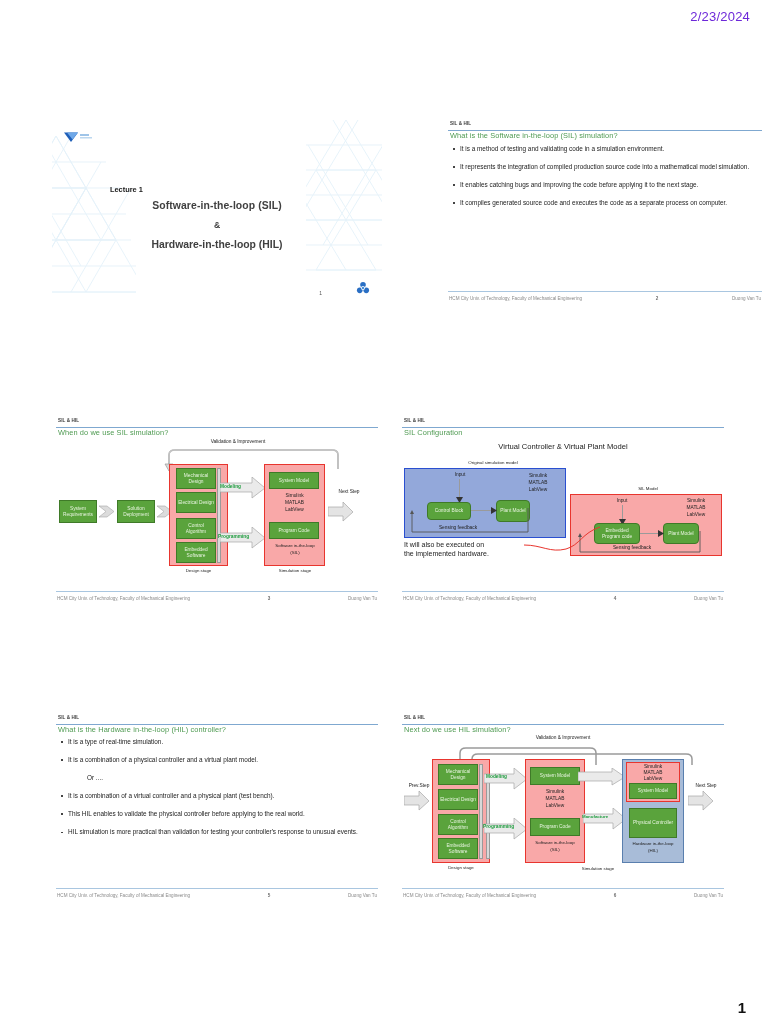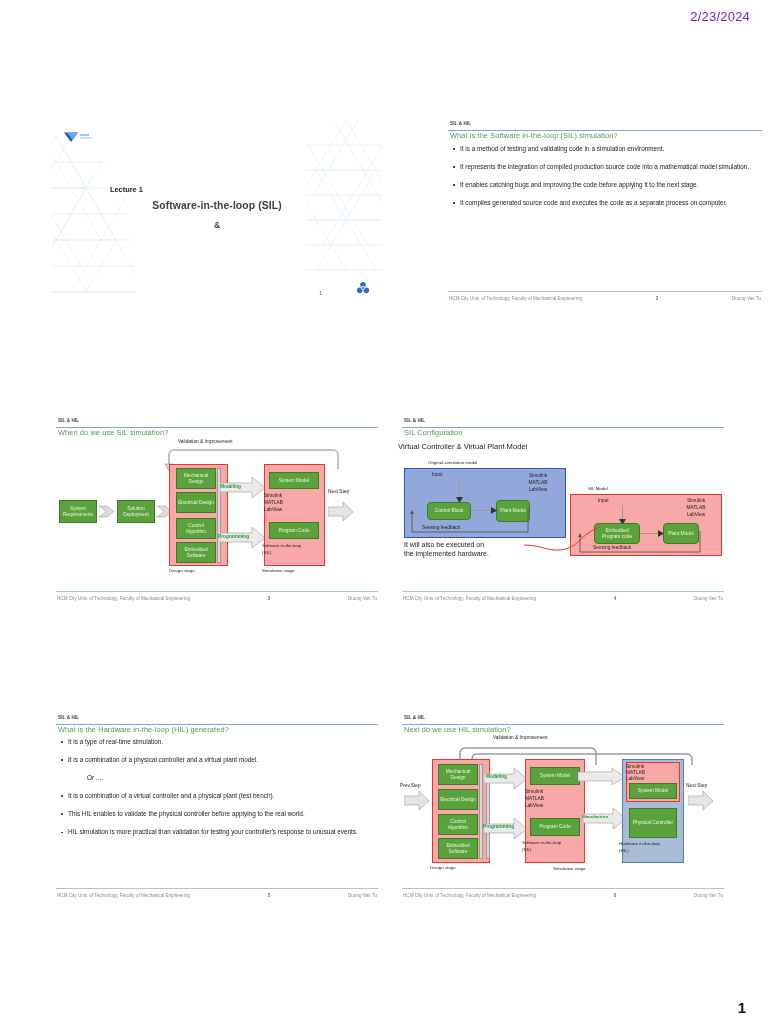--- a/index.html
+++ b/index.html
@@ -94,21 +94,21 @@
   }
   .box-green {
     position:absolute; background:#5aa33c; border:1px solid #3f7a28;
     color:#e8f4e0; display:flex; align-items:center; justify-content:center;
     text-align:center; font-size:4.8px; line-height:1.22; padding:1px;
   }
   .box-gray {
     position:absolute; background:#d9d9d9; border:1px solid #9a9a9a;
   }
   .lbl {
-    position:absolute; font-size:4.8px; color:#222; 
+    position:absolute; font-size:4.8px; color:#222; text-align:center;
     line-height:1.25;
   }
   .lbl.green { color:#1f9d3f; font-weight:700; }
   .lbl.small { font-size:4.4px; }
   .connector { position:absolute; background:#9a9a9a; }
 </style>
 </head>
 <body>
 
 <div class="page">
@@ -139,20 +139,21 @@
       <polygon points="2,3 30,3 16,22" fill="#1f5fb8"></polygon>
       <polygon points="8,3 30,3 19,17" fill="#6fa8e8"></polygon>
       <rect x="34" y="6" width="18" height="4" fill="#9fc4e8"></rect>
       <rect x="34" y="12" width="24" height="3" fill="#bcd7ef"></rect>
     </svg>
 
     <div class="lecture-label">Lecture 1</div>
     <div class="title-main">
       <div class="l1">Software-in-the-loop (SIL)</div>
       <div class="l2">&amp;</div>
+      <div class="l3">Hardware-in-the-loop (HIL)</div>
     </div>
 
     <svg class="tri-logo" viewBox="0 0 30 30">
       <circle cx="15" cy="8" r="6" fill="#2a6fc4"></circle>
       <circle cx="8" cy="20" r="6" fill="#2a6fc4"></circle>
       <circle cx="22" cy="20" r="6" fill="#2a6fc4"></circle>
       <circle cx="15" cy="15" r="4.2" fill="#ffffff"></circle>
       <circle cx="15" cy="15" r="2.6" fill="#4a90d9"></circle>
     </svg>
 
@@ -307,21 +308,21 @@
     <div class="s-foot">
       <span>HCM City Univ. of Technology, Faculty of Mechanical Engineering</span>
       <span class="pg">4</span>
       <span>Duong Van Tu</span>
     </div>
   </div>
 
   <div class="slide" style="left:52px; top:712px; width:330px; height:188px;">
     <div class="s-kicker">SIL &amp; HIL</div>
     <div class="s-rule"></div>
-    <div class="s-title">What is the Hardware in-the-loop (HIL) generated?</div>
+    <div class="s-title">What is the Hardware in-the-loop (HIL) controller?</div>
     <div class="bullets" style="top:25px;">
       <div class="bullet">It is a type of real-time simulation.</div>
       <div class="bullet">It is a combination of a physical controller and a virtual plant model.</div>
       <div class="bullet nodot">Or ....</div>
       <div class="bullet">It is a combination of a virtual controller and a physical plant (test bench).</div>
       <div class="bullet">This HIL enables to validate the physical controller before applying to the real world.</div>
       <div class="bullet">HIL simulation is more practical than validation for testing your controller's response to unusual events.</div>
     </div>
     <div class="s-foot-rule"></div>
     <div class="s-foot">

